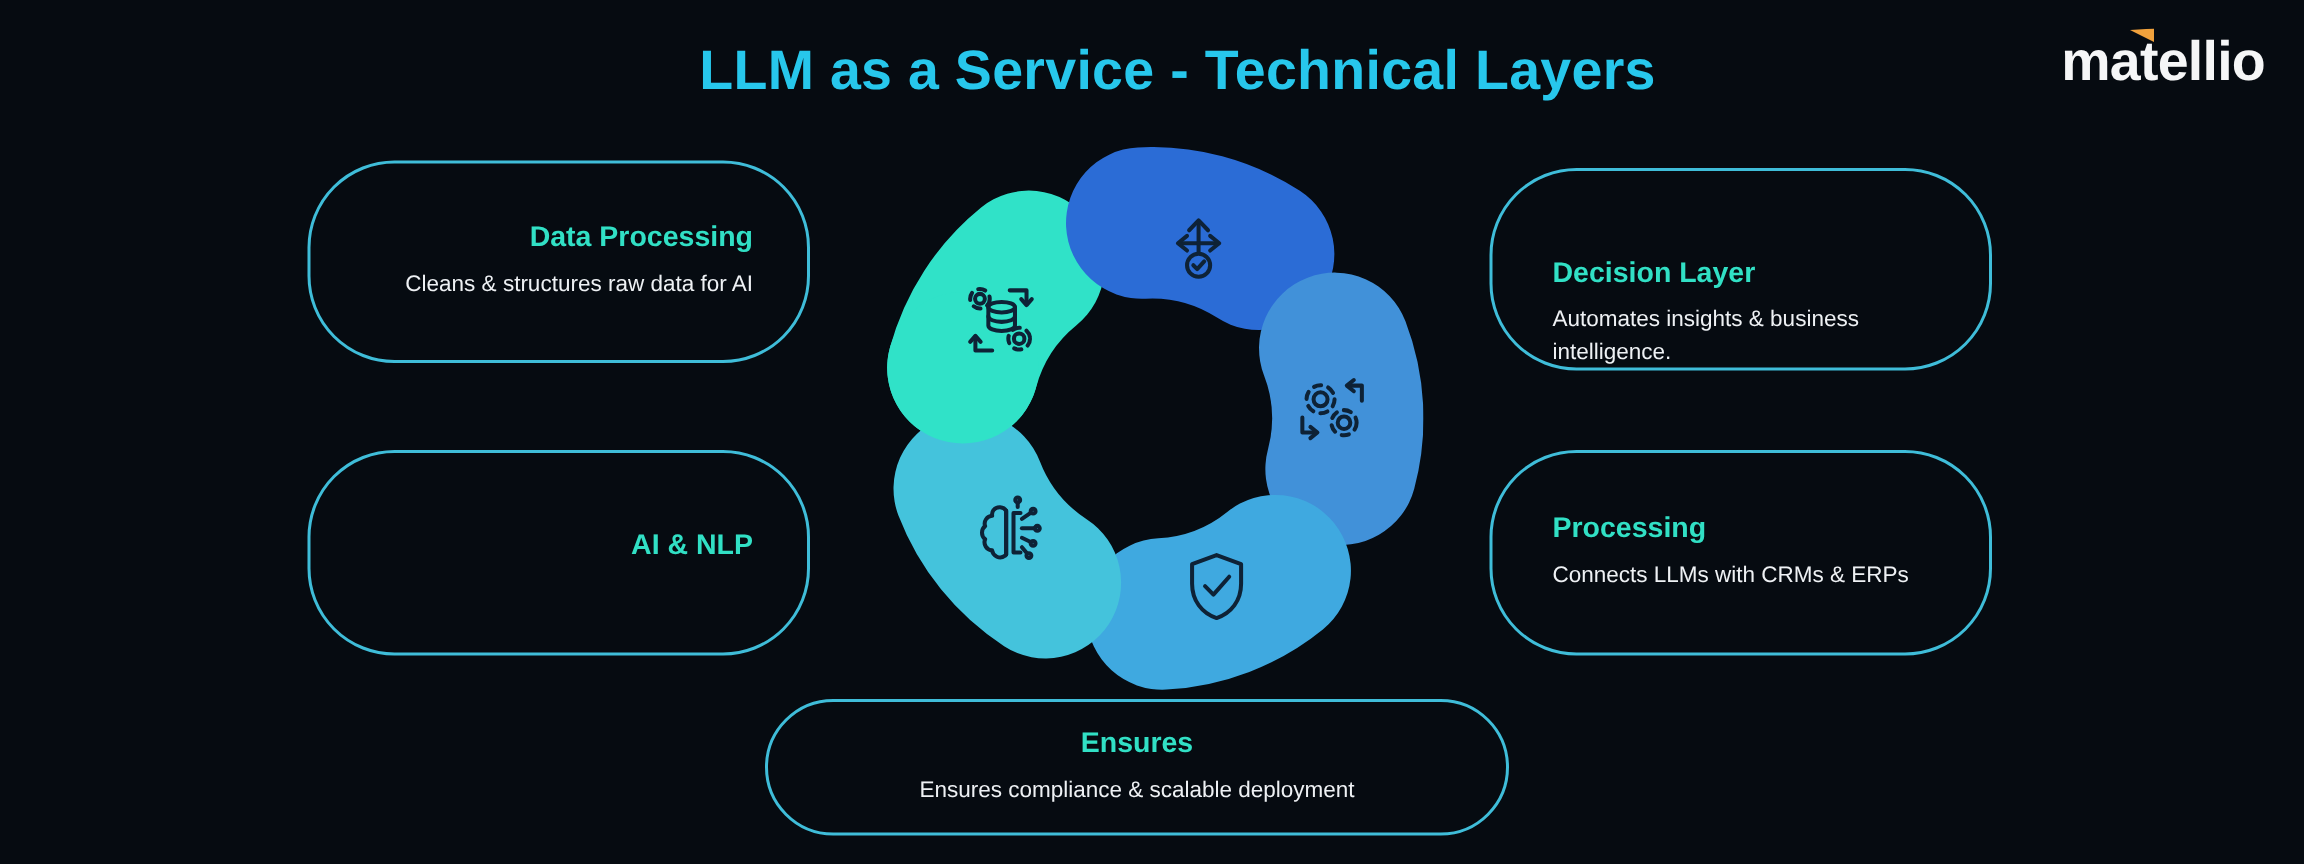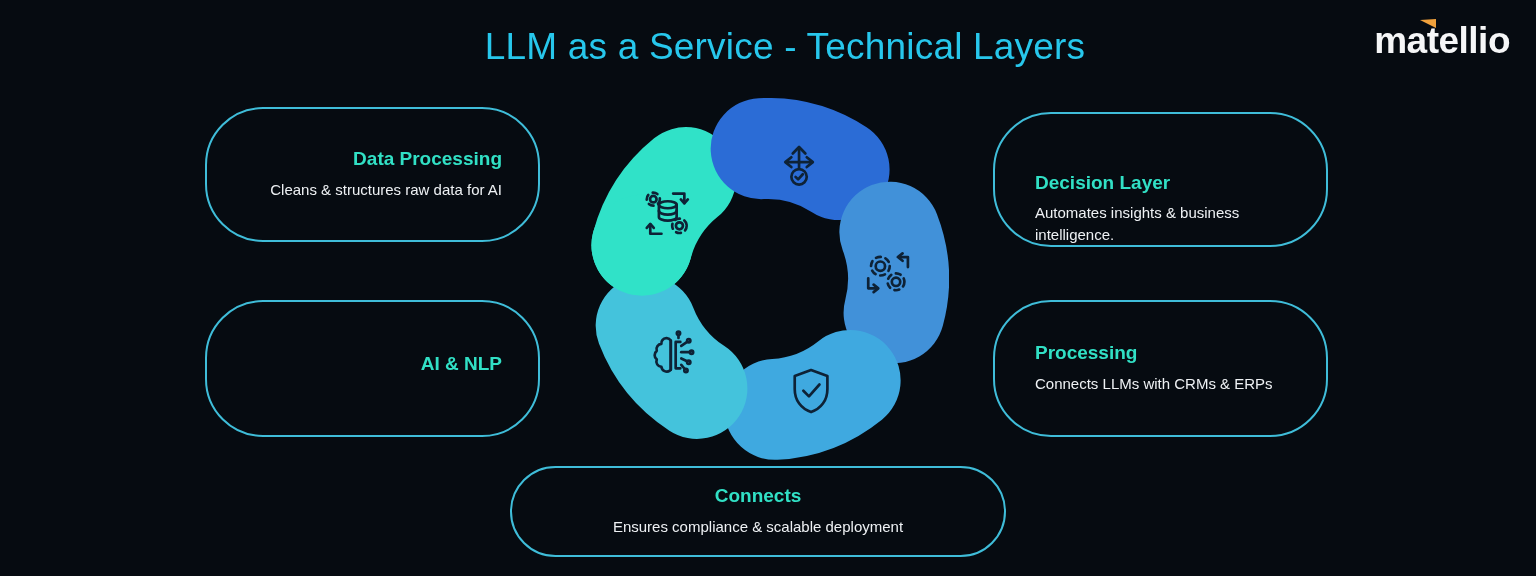--- a/index.html
+++ b/index.html
@@ -13,21 +13,21 @@
   }
 
   
   .page-title {
     position: absolute;
     top: 26px;
     left: 785px;
     transform: translateX(-50%);
     margin: 0;
     font-size: 37px;
-    font-weight: 400;
+    font-weight: 700;
     letter-spacing: 0.2px;
     color: var(--title, #27c7ec);
     white-space: nowrap;
   }
 
   
   .logo {
     position: absolute;
     top: 20px;
     right: 26px;
@@ -128,21 +128,21 @@
     <h2>Decision Layer</h2>
     <p>Automates insights &amp; business intelligence.</p>
   </div>
 
   <div class="card align-left" id="card-integration">
     <h2>Processing</h2>
     <p>Connects LLMs with CRMs &amp; ERPs</p>
   </div>
 
   <div class="card align-center" id="card-security">
-    <h2>Connects</h2>
+    <h2>Ensures</h2>
     <p>Ensures compliance &amp; scalable deployment</p>
   </div>
 
   <svg class="diagram" viewBox="0 0 380 380">
 
     <path class="seg-arc" d="M 57.67 154.54 A 137 137 0 0 1 103.78 83.53" stroke="#30e2c8"></path>
     <path class="seg-arc" d="M 182.83 53.19 A 137 137 0 0 1 264.62 75.10" stroke="#2b6cd6"></path>
     <path class="seg-arc" d="M 317.90 140.90 A 137 137 0 0 1 322.33 225.46" stroke="#4191d9"></path>
     <path class="seg-arc" d="M 276.22 296.47 A 137 137 0 0 1 197.17 326.81" stroke="#3fa9e0"></path>
     <path class="seg-arc" d="M 115.38 304.90 A 137 137 0 0 1 62.10 239.10" stroke="#44c3dc"></path>

